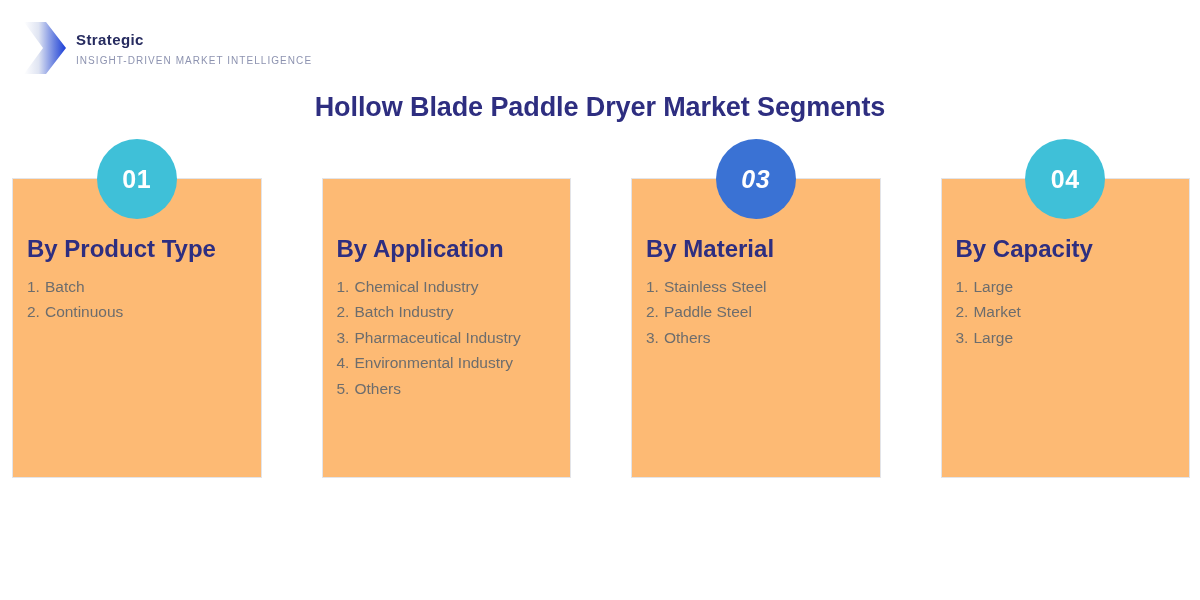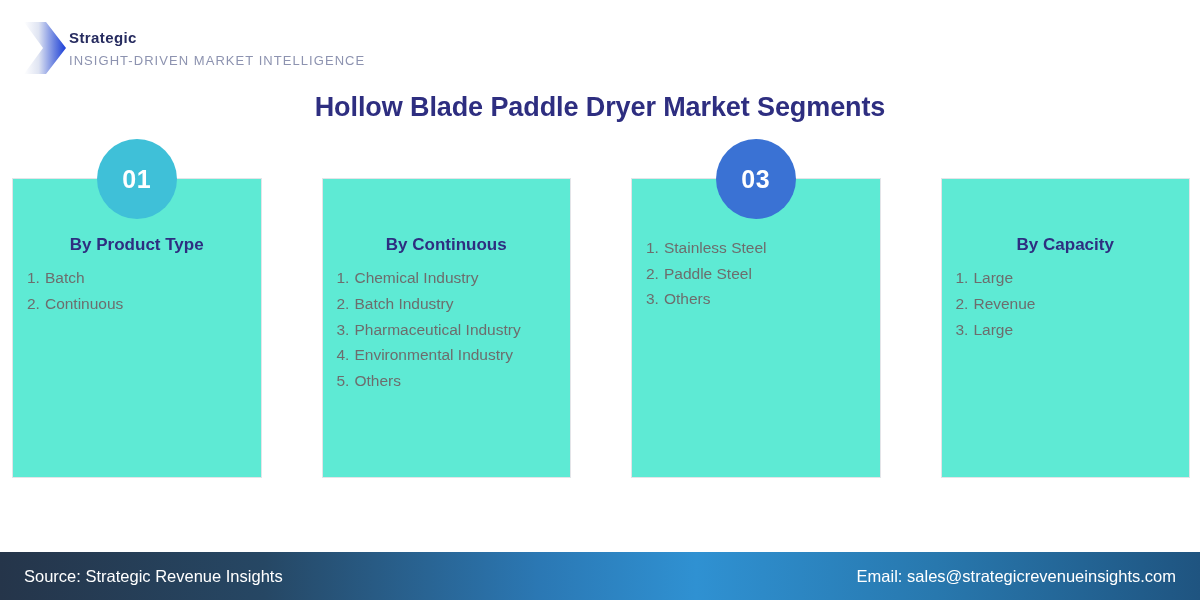--- a/index.html
+++ b/index.html
@@ -19,39 +19,39 @@
     background: #ffffff;
   }
 
   
   .logo {
     position: absolute;
     left: 22px;
     top: 20px;
     display: flex;
     align-items: center;
-    gap: 1px;
+    gap: 8px;
   }
   .logo-mark {
     width: 46px;
     height: 56px;
     flex: none;
   }
   .logo-text { padding-top: 2px; }
   .logo-line1, .logo-line2 {
     font-size: 15px;
     font-weight: bold;
     color: #262b5f;
     letter-spacing: 0.4px;
     line-height: 1.12;
     white-space: nowrap;
   }
   .logo-tagline {
     margin-top: 6px;
-    font-size: 13px;
+    font-size: 10px;
     color: #8d93b0;
     letter-spacing: 1.05px;
     white-space: nowrap;
   }
 
   
   .title {
     position: absolute;
     left: 0;
     top: 92px;
@@ -70,42 +70,41 @@
     top: 178px;
     width: 1178px;
     height: 300px;
     display: flex;
     gap: 60px;
   }
   .card {
     position: relative;
     flex: 1 1 0;
     border: 1px solid #e3e4e8;
-    background: #5eead4;
+    background: #fdba74;
     padding: 56px 14px 10px 14px;
   }
   .badge {
     position: absolute;
     left: 50%;
     top: -40px;
     transform: translateX(-50%);
     width: 80px;
     height: 80px;
     border-radius: 50%;
     display: flex;
     align-items: center;
     justify-content: center;
     color: #ffffff;
     font-size: 25px;
     font-weight: bold;
     letter-spacing: 0.5px;
   }
   .card-title {
-    text-align: center;
-    font-size: 17px;
+    font-size: 24px;
     font-weight: bold;
     color: #2e2e80;
     margin-bottom: 10px;
     line-height: 1.2;
   }
   .card-list {
     list-style: none;
     font-size: 15.5px;
     color: #6d6d6d;
     line-height: 1.65;
@@ -181,21 +180,21 @@
           <span class="li-text">Batch</span>
         </li>
         <li>
           <span class="li-num">2.</span>
           <span class="li-text">Continuous</span>
         </li>
       </ul>
     </div>
 
     <div class="card">
-      <div class="card-title">By Continuous</div>
+      <div class="card-title">By Application</div>
       <ul class="card-list">
         <li>
           <span class="li-num">1.</span>
           <span class="li-text">Chemical Industry</span>
         </li>
         <li>
           <span class="li-num">2.</span>
           <span class="li-text">Batch Industry</span>
         </li>
         <li>
@@ -207,55 +206,53 @@
           <span class="li-text">Environmental Industry</span>
         </li>
         <li>
           <span class="li-num">5.</span>
           <span class="li-text">Others</span>
         </li>
       </ul>
     </div>
 
     <div class="card">
-      <div class="badge" style="background: rgb(58, 114, 212);">03</div>
+      <div class="badge" style="background: rgb(58, 114, 212); font-style: italic;">03</div>
+      <div class="card-title">By Material</div>
       <ul class="card-list">
         <li>
           <span class="li-num">1.</span>
           <span class="li-text">Stainless Steel</span>
         </li>
         <li>
           <span class="li-num">2.</span>
           <span class="li-text">Paddle Steel</span>
         </li>
         <li>
           <span class="li-num">3.</span>
           <span class="li-text">Others</span>
         </li>
       </ul>
     </div>
 
     <div class="card">
+      <div class="badge" style="background: rgb(63, 192, 216);">04</div>
       <div class="card-title">By Capacity</div>
       <ul class="card-list">
         <li>
           <span class="li-num">1.</span>
           <span class="li-text">Large</span>
         </li>
         <li>
           <span class="li-num">2.</span>
-          <span class="li-text">Revenue</span>
+          <span class="li-text">Market</span>
         </li>
         <li>
           <span class="li-num">3.</span>
           <span class="li-text">Large</span>
         </li>
       </ul>
     </div>
 
   </div>
 
-  <div class="footer">
-    <span class="footer-text">Source: Strategic Revenue Insights</span>
-    <span class="footer-text">Email: sales@strategicrevenueinsights.com</span>
-  </div>
 
 </div>
 
 </body></html>

